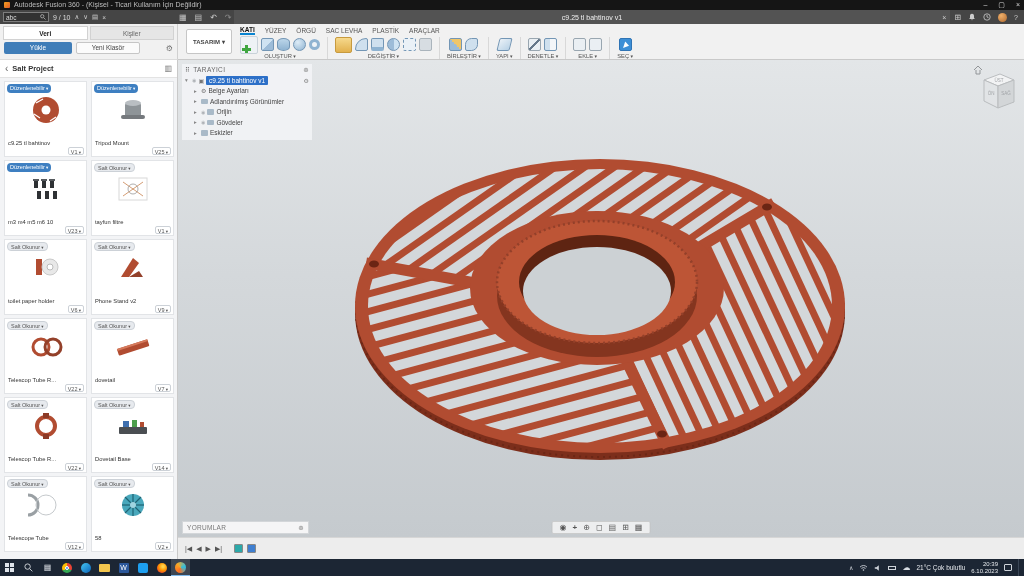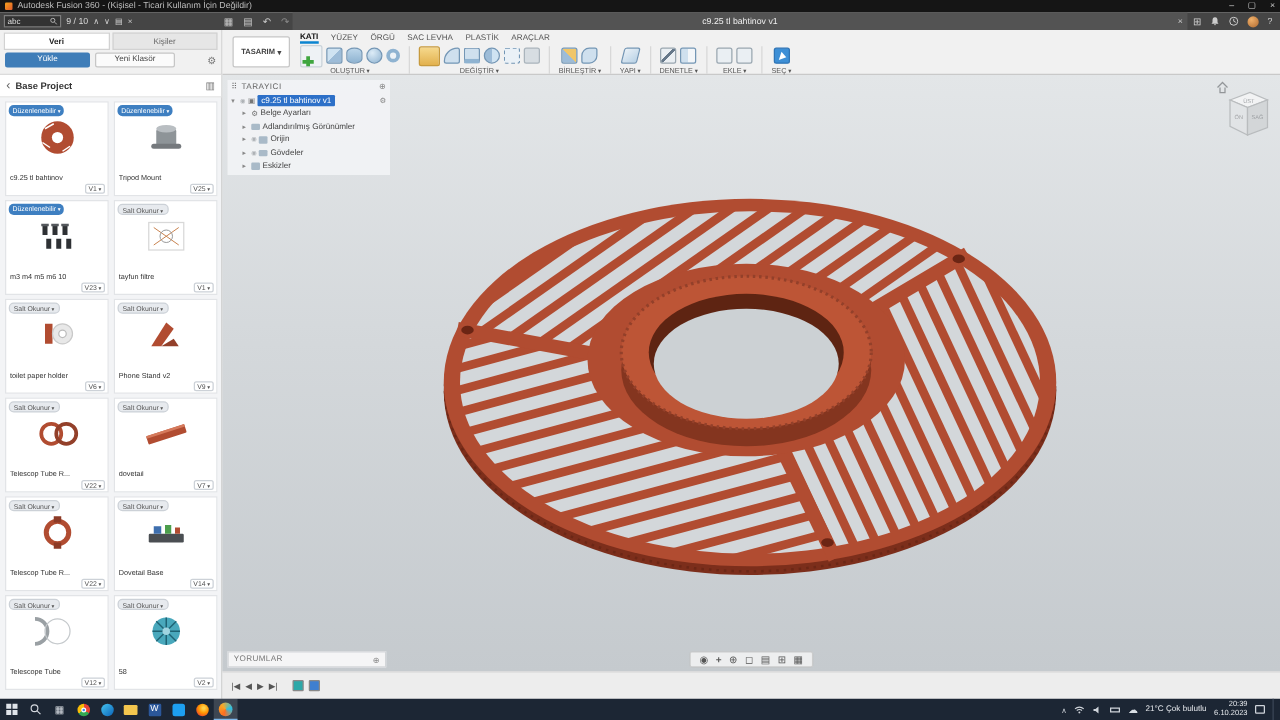--- a/index.html
+++ b/index.html
@@ -274,21 +274,21 @@
             </span>
           </div>
         <div class="rlabel"><span>SEÇ</span></div>
       </div>
     </div>
   </div>
 
   <div class="abs" id="datapanel">
     <div class="phead">
       <span class="back">‹</span>
-      <span class="pname">Base Project</span>
+      <span class="pname">Salt Project</span>
       <span class="vic">▥</span>
     </div>
     <div class="cards">
 
       <div class="card">
         <span class="badge b-blue"><span>Düzenlenebilir</span></span>
         <svg class="th" viewBox="0 0 36 30">
             <circle cx="18" cy="15" r="13" fill="#b14c31"></circle>
             <circle cx="18" cy="15" r="4.5" fill="#fff"></circle>
             <g stroke="#fff" stroke-width="1.2">

